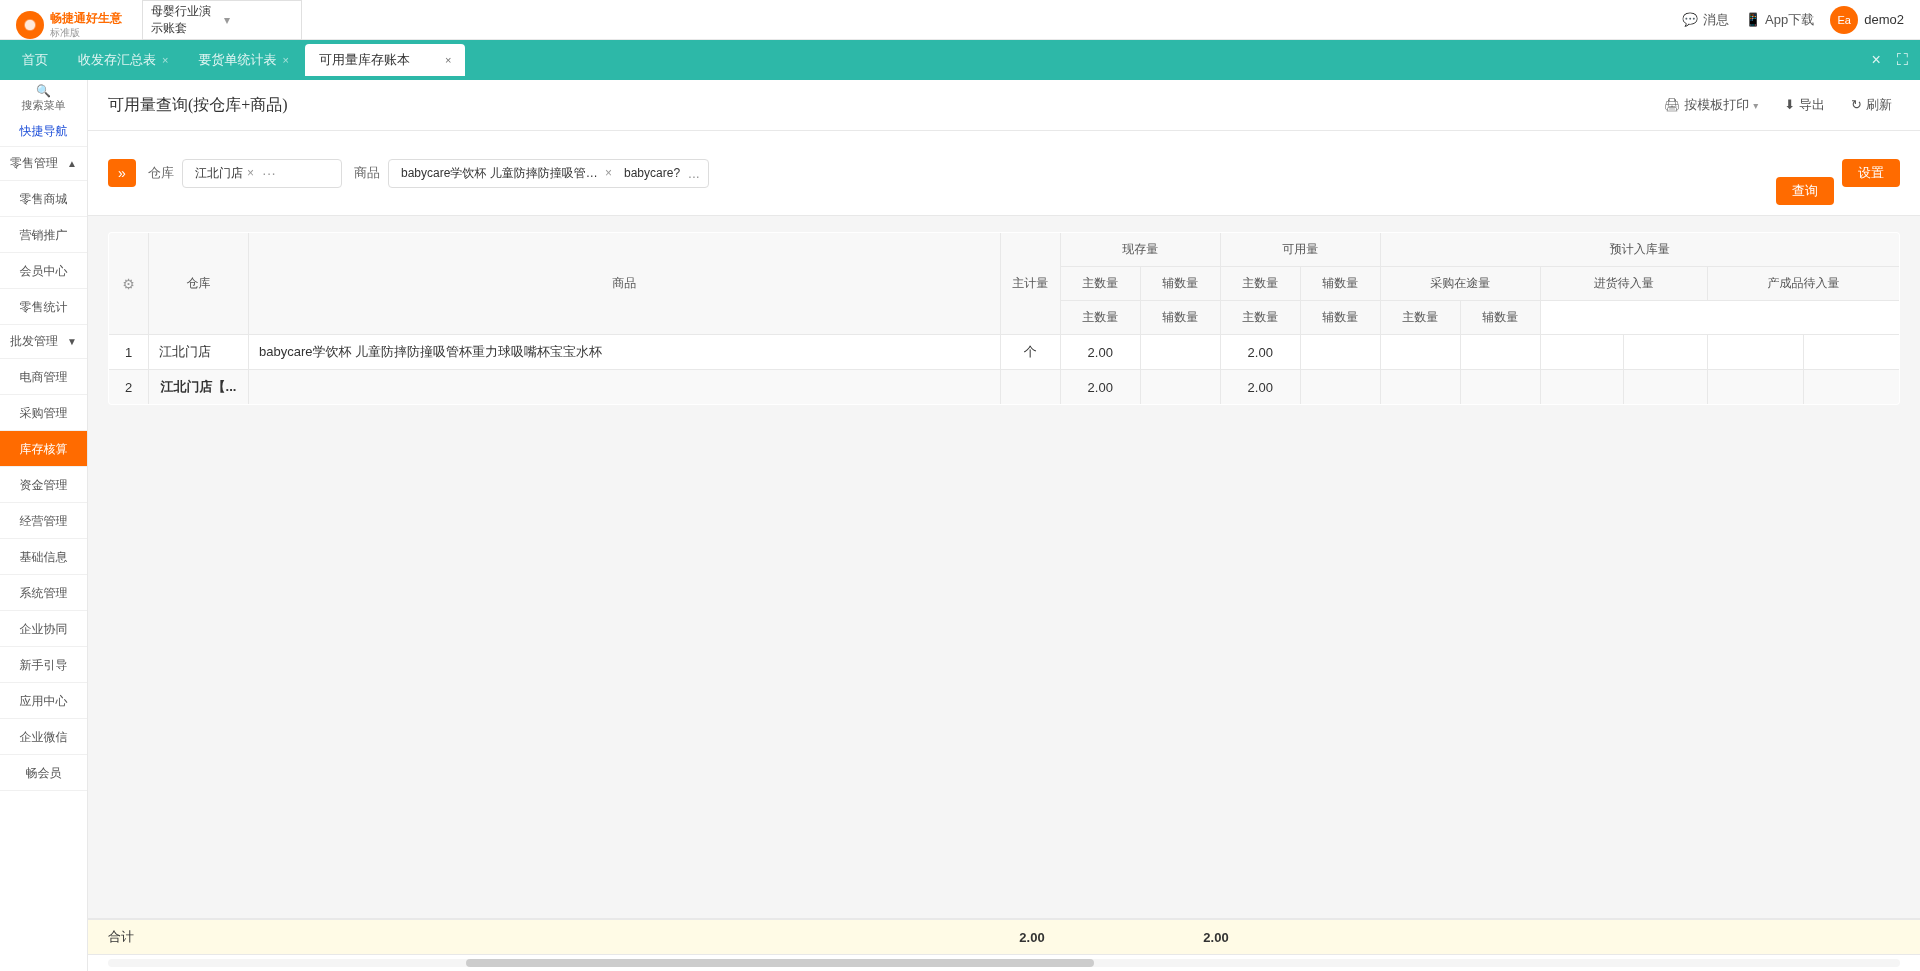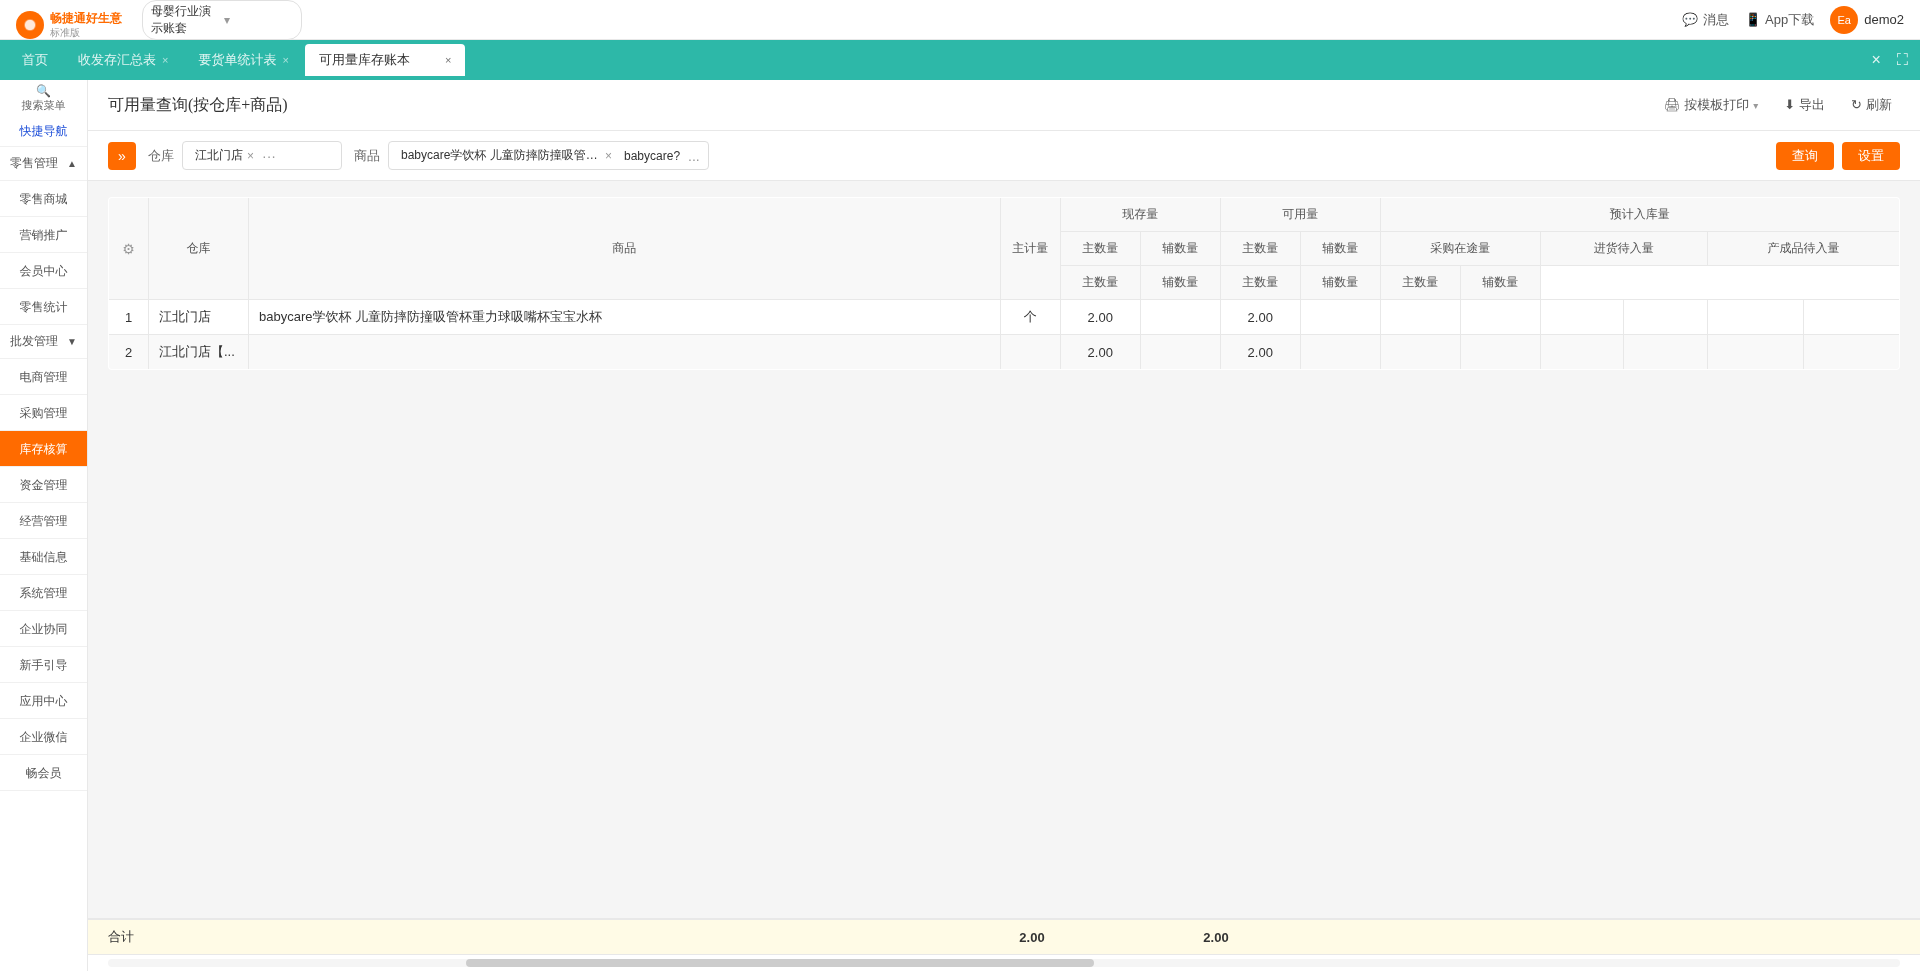--- a/index.html
+++ b/index.html
@@ -6,21 +6,21 @@
     body { font-family: 'Microsoft YaHei', Arial, sans-serif; font-size: 13px; background: #f5f5f5; color: #333; display: flex; flex-direction: column; height: 971px; overflow: hidden; }
 
     
     .top-bar { background: #fff; height: 40px; display: flex; align-items: center; justify-content: space-between; padding: 0 16px; border-bottom: 1px solid #e8e8e8; flex-shrink: 0; }
     .top-bar-left { display: flex; align-items: flex-end; gap: 20px; }
     .logo-area { display: flex; align-items: center; gap: 6px; }
     .logo-icon { width: 28px; height: 28px; background: #ff6b00; border-radius: 50%; display: flex; align-items: center; justify-content: center; }
     .logo-icon svg { width: 16px; height: 16px; fill: white; }
     .logo-text { font-size: 12px; color: #ff6b00; font-weight: bold; line-height: 1.2; }
     .logo-sub { font-size: 10px; color: #999; }
-    .template-selector { display: flex; align-items: center; gap: 4px; border: 1px solid #e0e0e0; border-radius: 14px; padding: 2px 8px; cursor: pointer; background: #fff; min-width: 160px; }
+    .template-selector { display: flex; align-items: center; gap: 4px; border: 1px solid #e0e0e0; border-radius: 0; padding: 2px 8px; cursor: pointer; background: #fff; min-width: 160px; }
     .template-selector span { font-size: 12px; color: #333; flex: 1; }
     .top-bar-right { display: flex; align-items: center; gap: 16px; }
     .top-btn { display: flex; align-items: center; gap: 4px; font-size: 13px; color: #555; cursor: pointer; }
     .user-avatar { width: 28px; height: 28px; border-radius: 50%; background: #ff6b00; display: flex; align-items: center; justify-content: center; color: white; font-size: 11px; overflow: hidden; }
 
     
     .tab-nav { background: #2db8a8; height: 40px; display: flex; align-items: center; padding: 0 8px; flex-shrink: 0; position: relative; }
     .tab-item { display: flex; align-items: center; gap: 6px; padding: 0 14px; height: 32px; border-radius: 4px 4px 0 0; cursor: pointer; font-size: 13px; color: rgba(255,255,255,0.85); margin-right: 2px; }
     .tab-item.active { background: #fff; color: #333; border-radius: 4px 4px 0 0; gap: 35px; }
     .tab-close { font-size: 11px; cursor: pointer; opacity: 0.7; }
@@ -51,21 +51,21 @@
     
     .filter-bar { background: #fff; padding: 10px 20px; display: flex; align-items: center; gap: 12px; border-bottom: 1px solid #e8e8e8; flex-shrink: 0; }
     .filter-expand-btn { width: 28px; height: 28px; background: #ff6b00; border-radius: 4px; display: flex; align-items: center; justify-content: center; cursor: pointer; color: white; font-size: 14px; flex-shrink: 0; }
     .filter-group { display: flex; align-items: center; gap: 8px; }
     .filter-label { font-size: 13px; color: #666; white-space: nowrap; }
     .filter-input { display: flex; align-items: center; gap: 4px; border: 1px solid #ddd; border-radius: 4px; padding: 4px 8px; min-width: 160px; background: #fff; }
     .filter-tag { display: flex; align-items: center; gap: 4px; background: #fff; padding: 1px 4px; font-size: 12px; color: #333; }
     .filter-tag-close { cursor: pointer; color: #999; font-size: 12px; }
     .filter-dots { color: #999; font-size: 14px; cursor: pointer; }
     .filter-actions { margin-left: auto; display: flex; align-items: center; gap: 8px; }
-    .btn-query { background: #ff6b00; color: white; border: none; border-radius: 4px; padding: 5px 16px; cursor: pointer; font-size: 13px; }
+    .btn-query { background: #ff6b00; color: white; border: none; border-radius: 4px; padding: 5px 16px; cursor: pointer; font-size: 13px; margin-top: 36px; }
     .btn-setting { background: #ff6b00; color: white; border: none; border-radius: 4px; padding: 5px 16px; cursor: pointer; font-size: 13px; }
 
     
     .table-wrap { flex: 1; overflow: auto; padding: 16px 20px; background: #f5f5f5; }
     .data-table { width: 100%; border-collapse: collapse; background: #fff; border: 1px solid #e8e8e8; border-radius: 4px; overflow: hidden; }
     .data-table th { background: #f8f8f8; font-weight: 500; font-size: 12px; color: #555; padding: 8px 10px; border: 1px solid #e8e8e8; text-align: center; white-space: nowrap; }
     .data-table td { padding: 8px 10px; border: 1px solid #e8e8e8; font-size: 13px; color: #333; text-align: center; }
     .th-group { text-align: center; }
     .col-seq { width: 40px; }
     .col-warehouse { width: 100px; }
@@ -306,21 +306,21 @@
             <td></td>
             <td></td>
             <td></td>
             <td></td>
             <td></td>
             <td></td>
             <td></td>
           </tr>
           <tr style="background:#f9f9f9;font-weight:500;">
             <td>2</td>
-            <td style="text-align:left;">江北门店【...</td>
+            <td style="text-align:center;font-weight:bold;">江北门店【...</td>
             <td style="text-align:left;"></td>
             <td></td>
             <td>2.00</td>
             <td></td>
             <td>2.00</td>
             <td></td>
             <td></td>
             <td></td>
             <td></td>
             <td></td>

